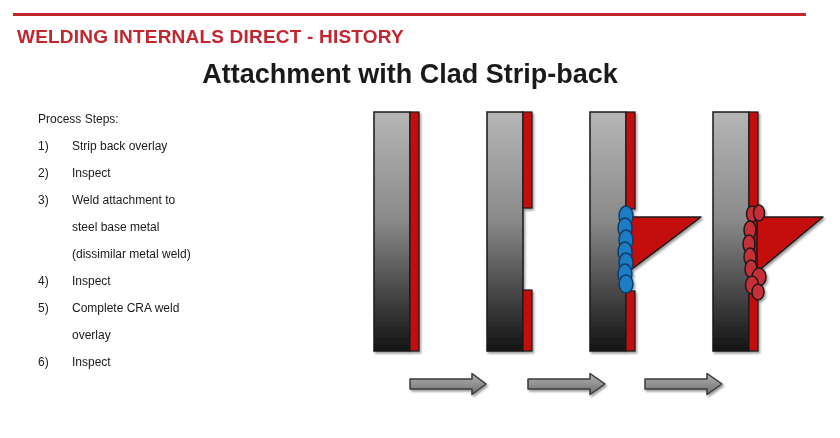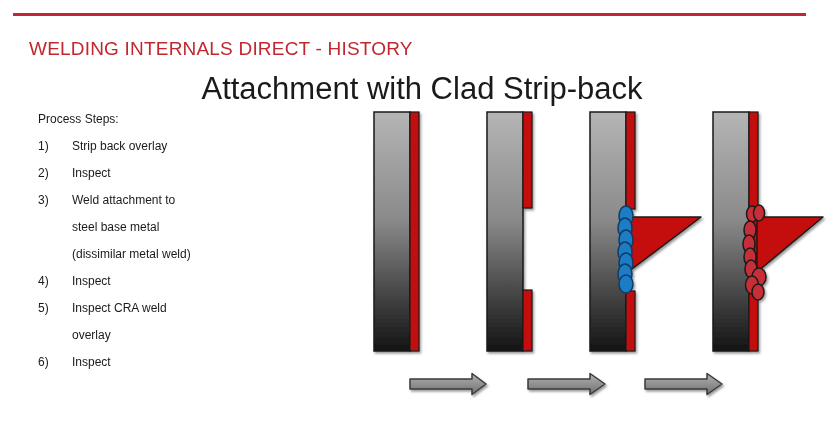--- a/index.html
+++ b/index.html
@@ -6,27 +6,27 @@
   body{
     width:840px;height:438px;position:relative;background:#ffffff;
     font-family:"Liberation Sans", sans-serif;overflow:hidden;
     color:var(--text-dark,#1a1a1a);
   }
   .rule{
     position:absolute;left:13px;top:13px;width:793px;height:3px;
     background:var(--accent-red,#C2262E);
   }
   .slide-title{
-    position:absolute;left:13px;top:22px;margin:16px;
-    font-size:19px;font-weight:400;letter-spacing:.2px;
+    position:absolute;left:13px;top:22px;margin:4px;
+    font-size:19px;font-weight:700;letter-spacing:.2px;
     color:var(--accent-red,#C2262E);white-space:nowrap;
   }
   .subtitle{
-    position:absolute;left:410px;top:59px;margin:12px;transform:translateX(-50%);
-    font-size:31px;font-weight:400;white-space:nowrap;
+    position:absolute;left:410px;top:59px;margin:0;transform:translateX(-50%);
+    font-size:27px;font-weight:700;white-space:nowrap;
     color:var(--text-dark,#1a1a1a);
   }
   .steps{
     position:absolute;left:38px;top:106px;
     font-size:12px;line-height:27px;
   }
   .step-row{display:flex;align-items:flex-start;}
   .step-num{flex:0 0 34px;width:34px;}
   .step-text{white-space:pre-line;}
   svg.diagram{position:absolute;left:0;top:0;display:block;}
@@ -61,21 +61,21 @@
       <span class="step-text">Weld attachment to
 steel base metal
 (dissimilar metal weld)</span>
     </div>
     <div class="step-row">
       <span class="step-num">4)</span>
       <span class="step-text">Inspect</span>
     </div>
     <div class="step-row">
       <span class="step-num">5)</span>
-      <span class="step-text">Inspect CRA weld
+      <span class="step-text">Complete CRA weld
 overlay</span>
     </div>
     <div class="step-row">
       <span class="step-num">6)</span>
       <span class="step-text">Inspect</span>
     </div>
   </div>
 
   <svg class="diagram" width="840" height="438" viewBox="0 0 840 438">
     <defs>

